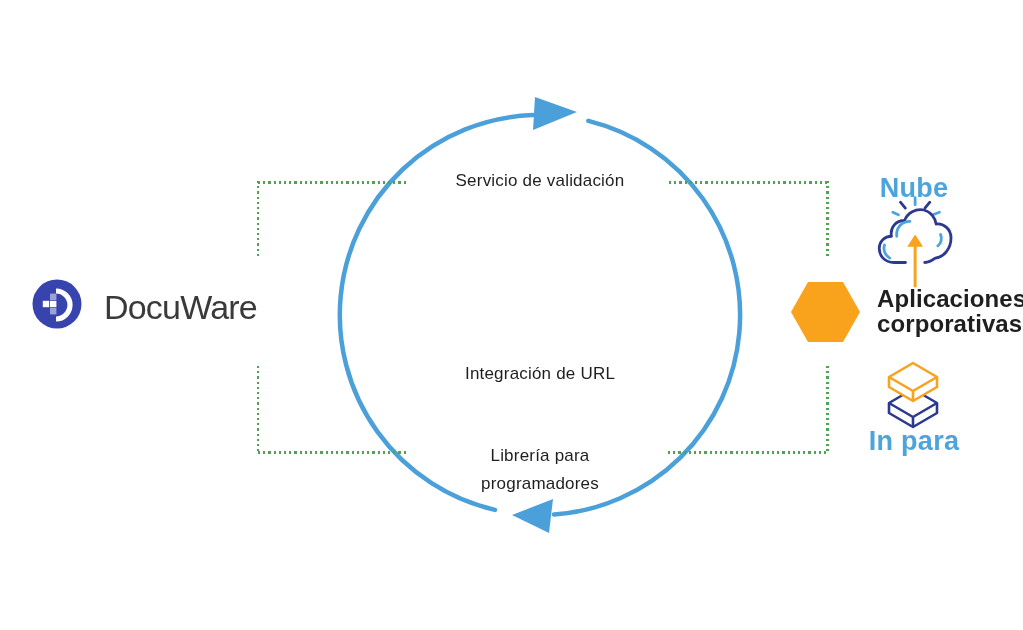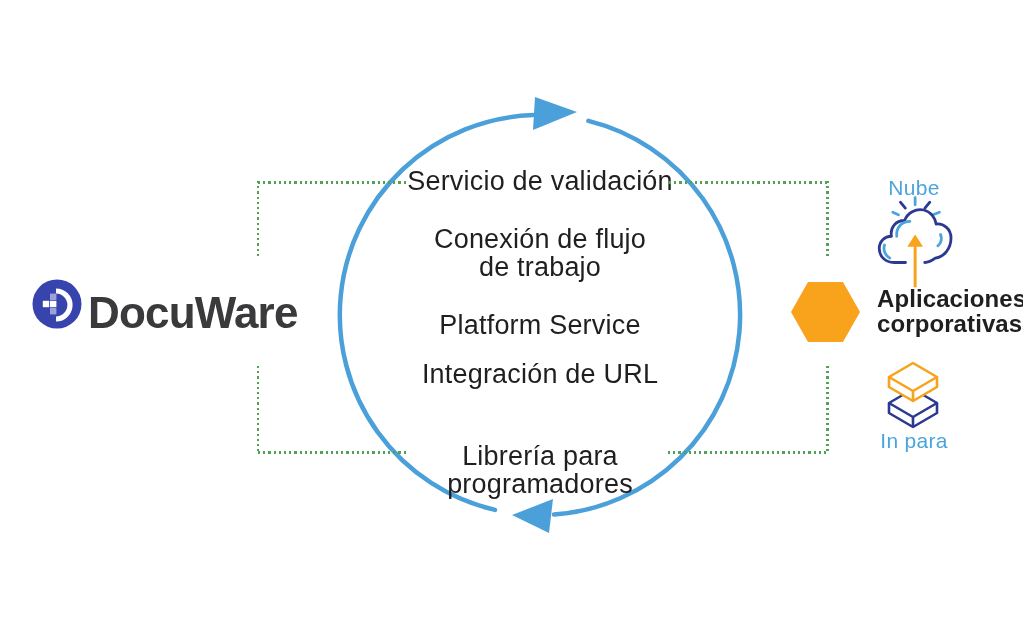--- a/index.html
+++ b/index.html
@@ -7,49 +7,49 @@
     position:relative;width:1023px;height:630px;background:var(--c-background,#fff);
     overflow:hidden;font-family:"Liberation Sans",sans-serif;
   }
   
   .cycle-svg{position:absolute;left:320px;top:95px;width:440px;height:440px;}
   .arc{fill:none;stroke:var(--c-cycle_blue);stroke-width:4.5;stroke-linecap:round;}
   .arrowhead{fill:var(--c-cycle_blue);}
   .cycle-label{
     position:absolute;left:540px;transform:translate(-50%,-50%);
     white-space:pre-line;text-align:center;
-    font-size:27px;line-height:28px;color:var(--c-text_dark);letter-spacing:.2px;
+    font-size:17px;line-height:28px;color:var(--c-text_dark);letter-spacing:.2px;
   }
   .cl0{top:181px}.cl1{top:253px}.cl2{top:325px}.cl3{top:374px}.cl4{top:470px}
   
   .gl{position:absolute;}
   .gl.h{height:2.6px;background-image:repeating-linear-gradient(to right,var(--c-connector_green) 0 2.2px,transparent 2.2px 5.2px);}
   .gl.v{width:2.6px;background-image:repeating-linear-gradient(to bottom,var(--c-connector_green) 0 2.2px,transparent 2.2px 5.2px);}
   .gl-h-tl{left:258px;top:181px;width:150px;}
   .gl-h-tr{left:669px;top:181px;width:159px;}
   .gl-h-bl{left:258px;top:451px;width:148px;}
   .gl-h-br{left:668px;top:451px;width:160px;}
   .gl-v-lt{left:256.5px;top:181px;height:76px;}
   .gl-v-lb{left:256.5px;top:366px;height:87px;}
   .gl-v-rt{left:826px;top:181px;height:76px;}
   .gl-v-rb{left:826px;top:366px;height:87px;}
   
   .logo-svg{position:absolute;left:32px;top:279px;width:50px;height:50px;}
   .logo-circle{fill:var(--c-logo_indigo);}
   .logo-arc{fill:none;stroke:#fff;stroke-width:5.2;}
   .brand-text{
-    position:absolute;left:88px;top:288px;
-    font-size:44px;font-weight:700;letter-spacing:-.8px;color:var(--c-brand_text);
+    position:absolute;left:104px;top:288px;
+    font-size:34px;font-weight:400;letter-spacing:-.8px;color:var(--c-brand_text);
   }
   
   .hex-svg{position:absolute;left:785px;top:275px;width:85px;height:75px;}
   .hex{fill:var(--c-accent_orange);}
   .blue-label{
     position:absolute;transform:translate(-50%,-50%);
-    font-size:21px;font-weight:400;color:var(--c-light_blue);letter-spacing:.3px;
+    font-size:27px;font-weight:700;color:var(--c-light_blue);letter-spacing:.3px;
   }
   .lbl-nube{left:914px;top:188px;}
   .lbl-insitu{left:914px;top:441px;}
   .apps-label{
     position:absolute;left:877px;top:286px;white-space:pre-line;
     font-size:24px;line-height:25px;font-weight:800;color:var(--c-text_dark);letter-spacing:.1px;
   }
   .cloud-svg{position:absolute;left:874px;top:196px;width:84px;height:98px;}
   .boxes-svg{position:absolute;left:884px;top:358px;width:64px;height:74px;}
   .st-navy{stroke:var(--c-navy_blue);fill:none;stroke-width:3.2;stroke-linecap:round;stroke-linejoin:round;}
@@ -76,23 +76,20 @@
   <div class="brand-text">DocuWare</div>
 
   <svg class="cycle-svg" viewBox="0 0 440 440" aria-hidden="true">
     <path class="arc" d="M 268.4 25.9 A 200 200 0 0 1 234 419.5"></path>
     <path class="arc" d="M 213 20.1 A 200 200 0 0 0 175 414.9"></path>
     <polygon class="arrowhead" points="215,2 213,35 257,17"></polygon>
     <polygon class="arrowhead" points="192,420 233,404 229,438"></polygon>
   </svg>
 
   <div class="cycle-label cl0">Servicio de validación</div>
-  <div class="cycle-label cl1">Conexión de flujo
-de trabajo</div>
-  <div class="cycle-label cl2">Platform Service</div>
   <div class="cycle-label cl3">Integración de URL</div>
   <div class="cycle-label cl4">Librería para
 programadores</div>
 
   <div class="gl h gl-h-tl"></div>
   <div class="gl h gl-h-tr"></div>
   <div class="gl h gl-h-bl"></div>
   <div class="gl h gl-h-br"></div>
   <div class="gl v gl-v-lt"></div>
   <div class="gl v gl-v-lb"></div>

